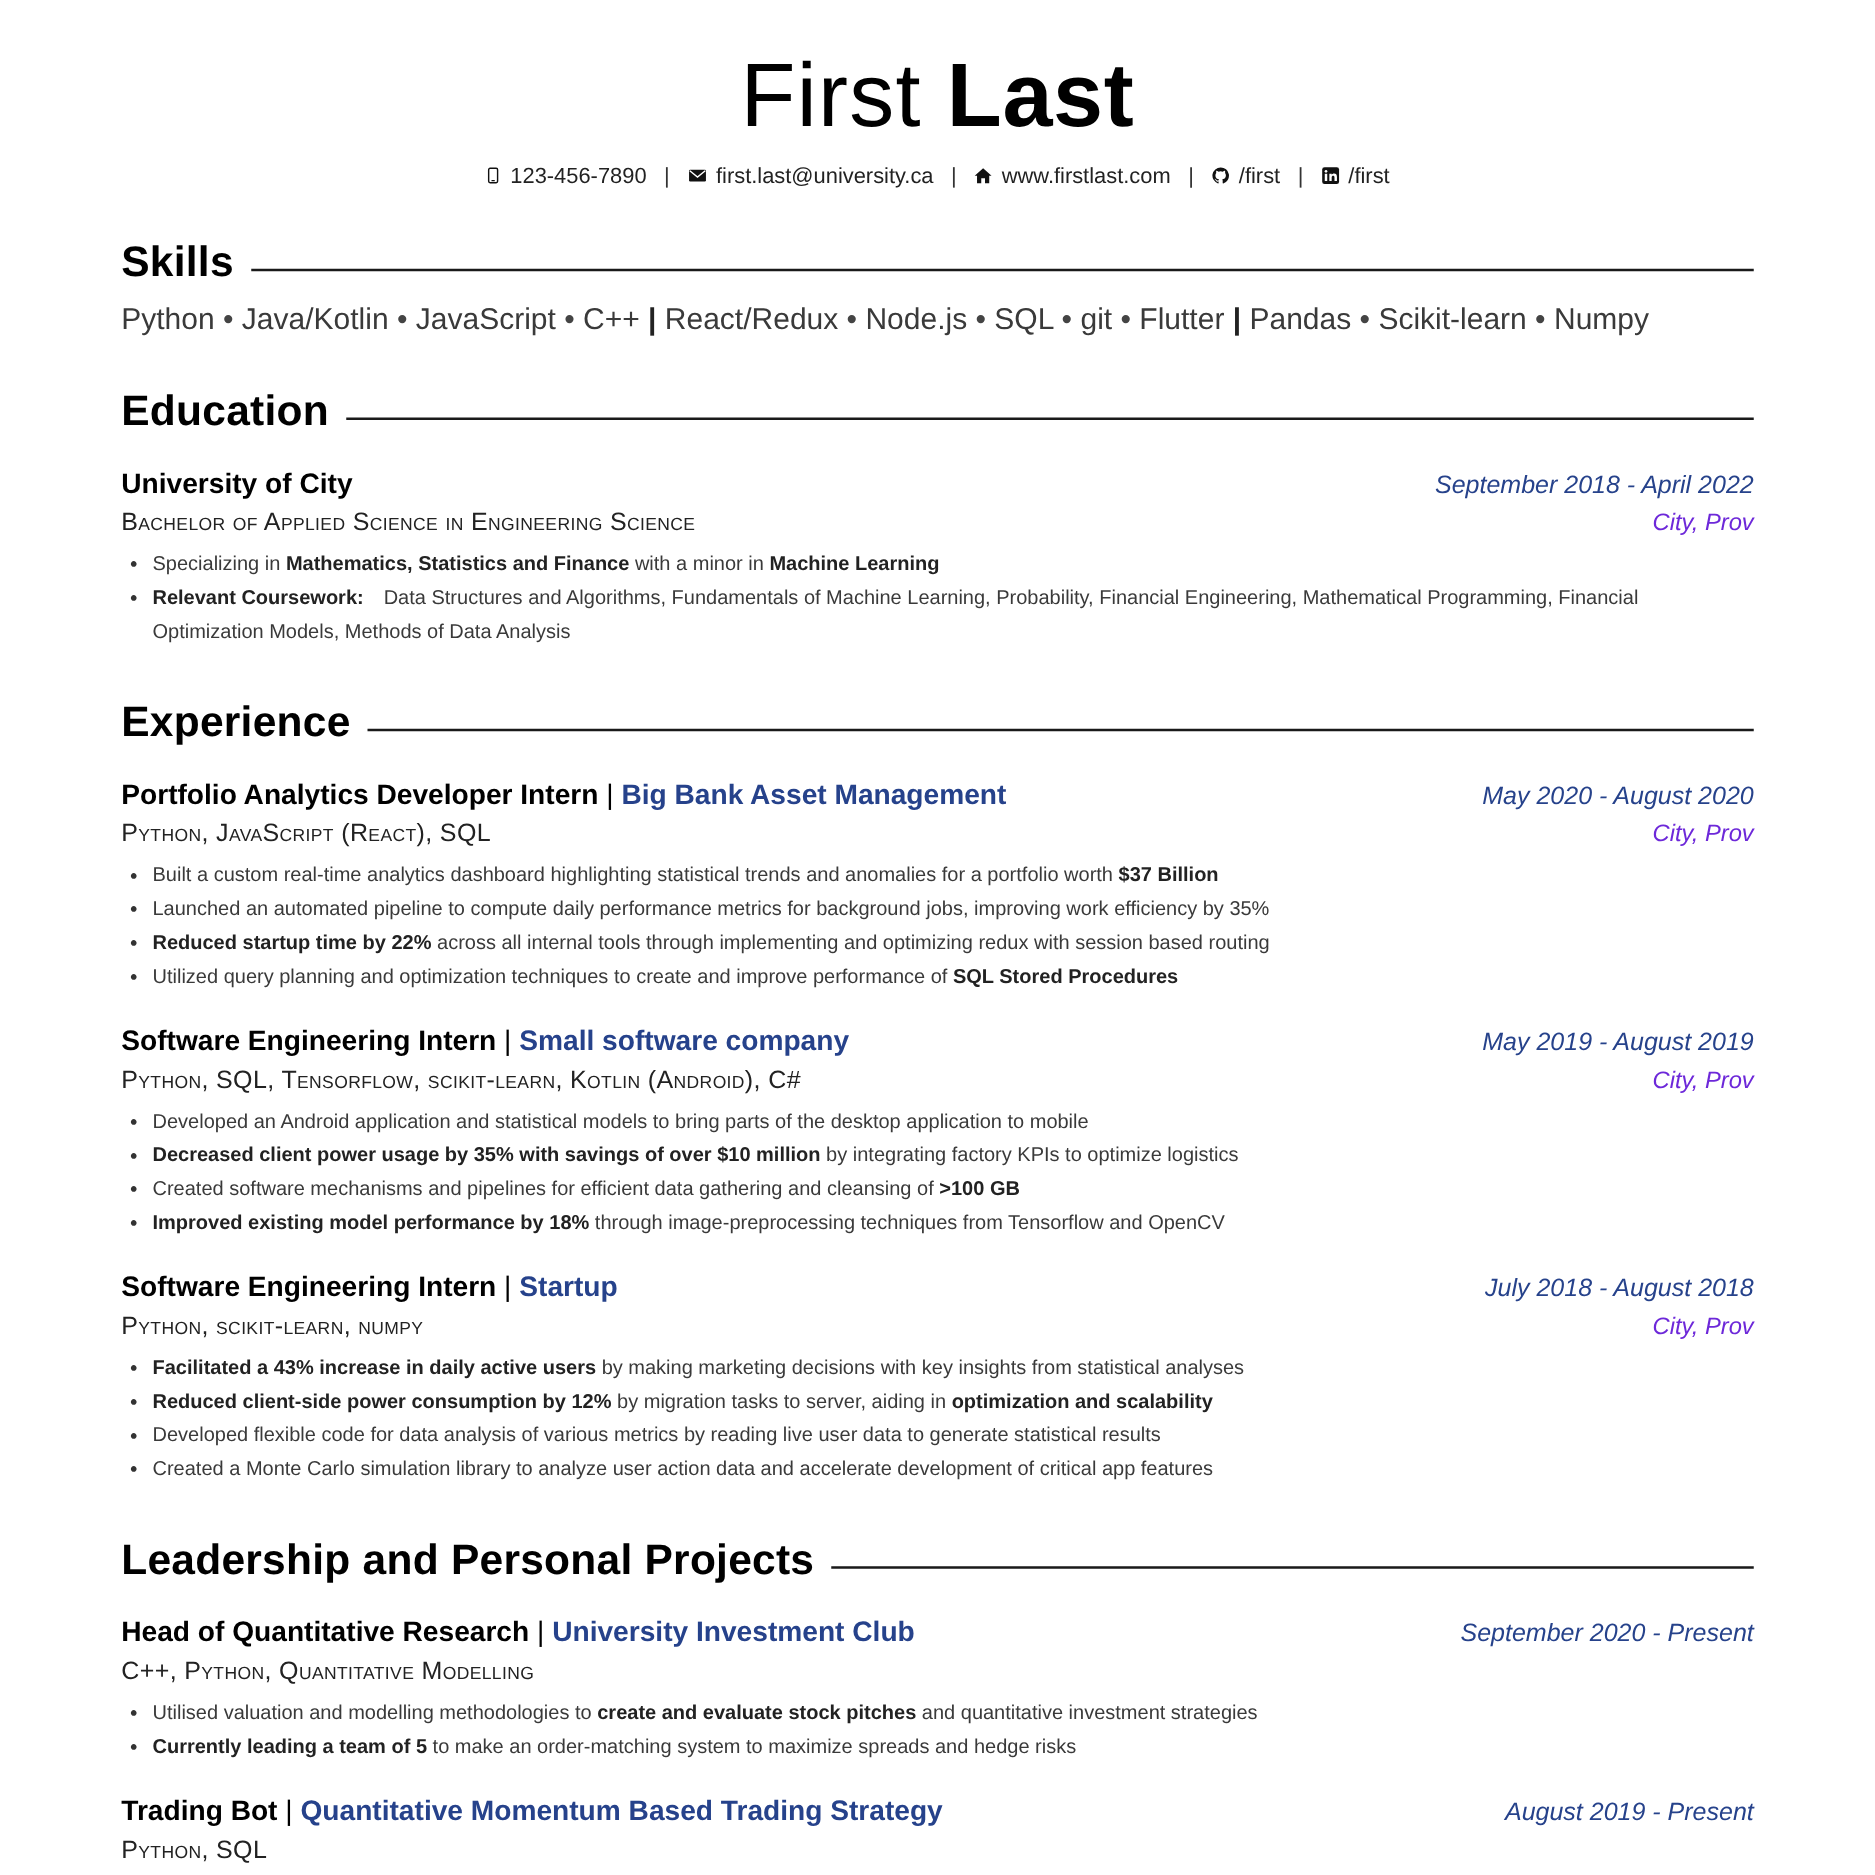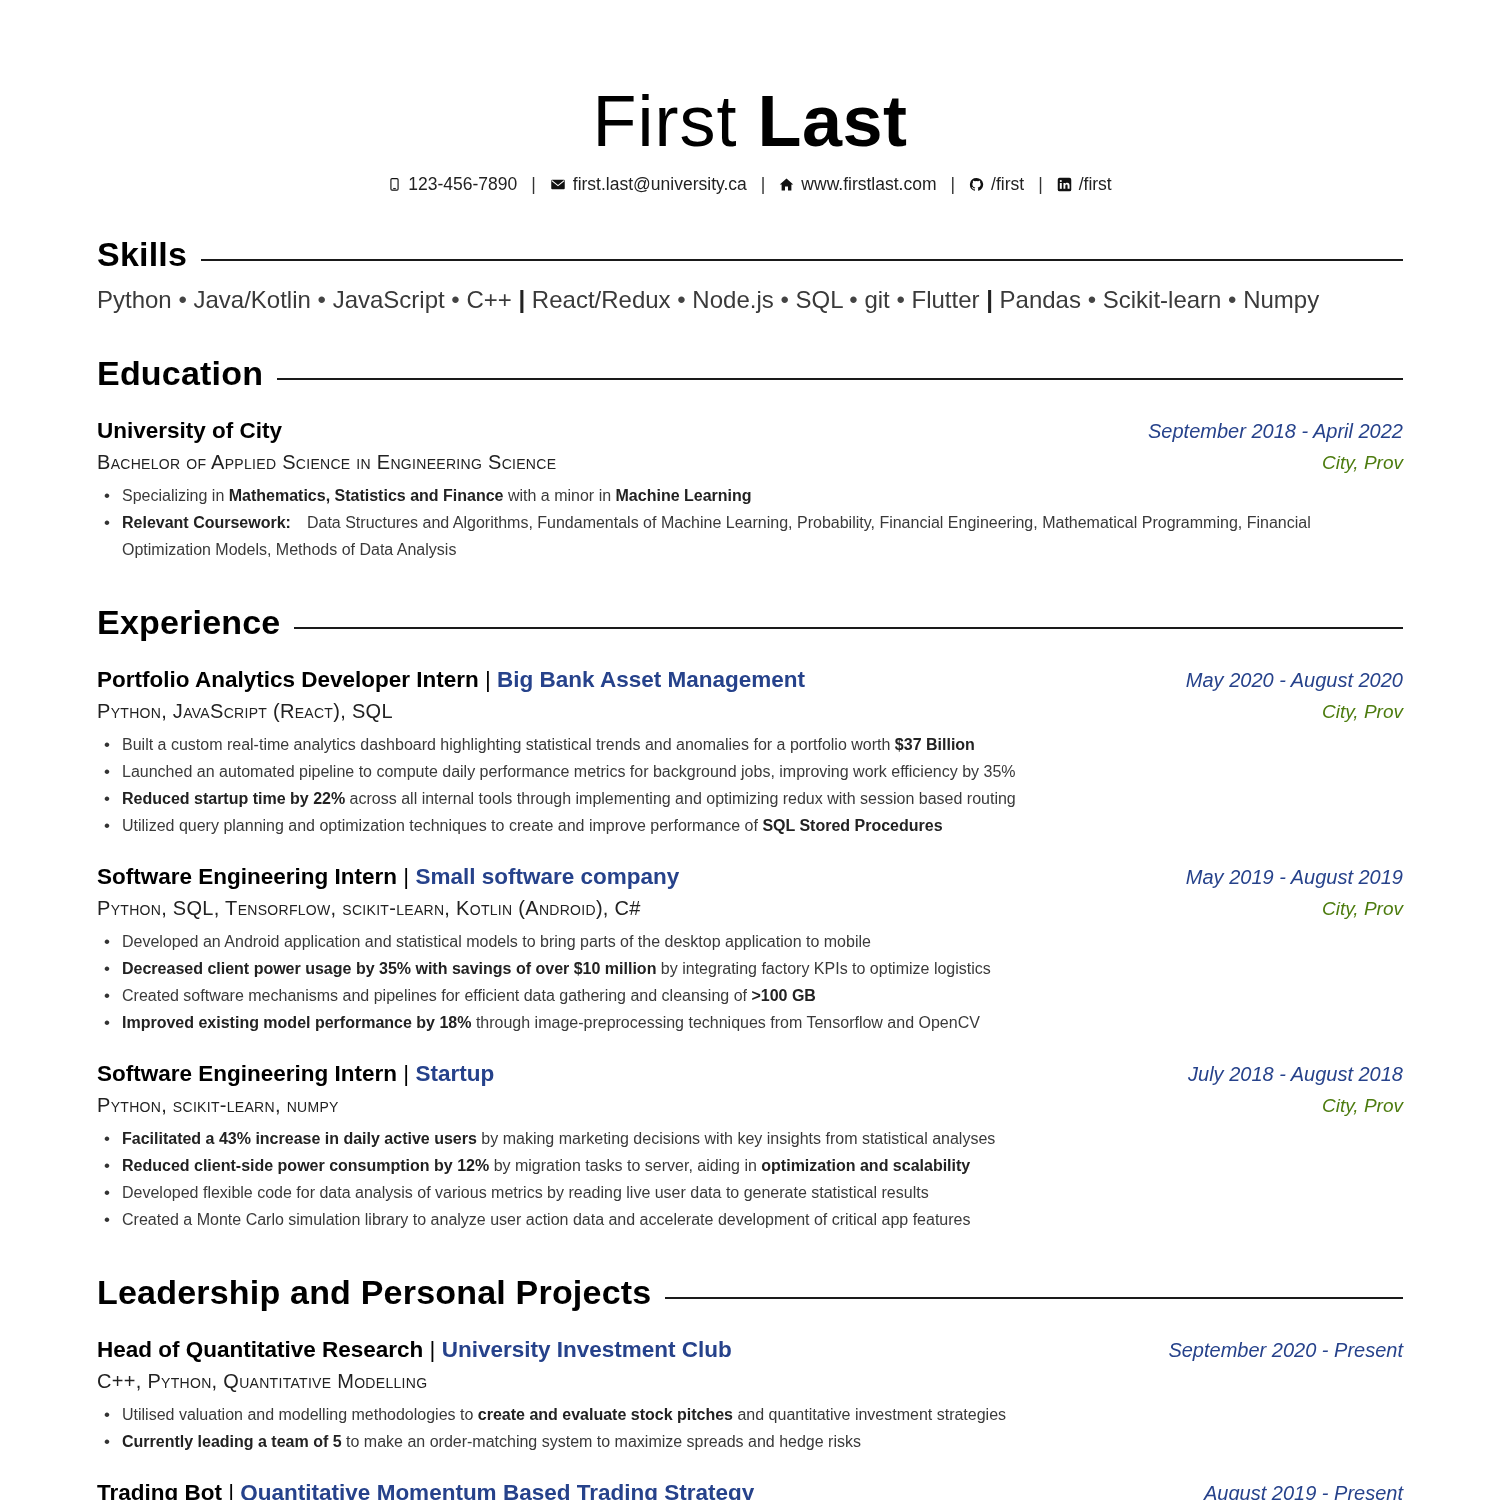--- a/index.html
+++ b/index.html
@@ -5,21 +5,21 @@
   * { margin:0; padding:0; box-sizing:border-box; }
   html,body { background:#ffffff; }
   body {
     width:1500px; height:1500px; overflow:hidden;
     font-family:"Liberation Sans","DejaVu Sans",sans-serif;
     color:#3a3a3a;
   }
   .page { padding:40px 97px 0 97px; }
 
   
-  .header { text-align:center;margin-top:44px; }
+  .header { text-align:center; }
   .person-name { font-size:72px; line-height:1.05; color:#000; font-weight:300; }
   .person-name .first { font-weight:300; letter-spacing:1px; }
   .person-name .last { font-weight:800; letter-spacing:0.5px; }
   .contact { margin-top:14px; font-size:17.5px; color:#222;
              display:flex; justify-content:center; align-items:center; gap:14px; }
   .citem { display:inline-flex; align-items:center; gap:7px; }
   .cicon { display:inline-flex; }
   .cicon svg { display:block; }
   .csep { color:#333; }
 
@@ -36,21 +36,21 @@
 
   
   .entry { margin-top:25px; }
   .erow { display:flex; justify-content:space-between; align-items:baseline; }
   .erow2 { margin-top:7px; }
   .etitle { font-size:22.5px; font-weight:700; color:#000; }
   .esep { font-size:22.5px; font-weight:400; color:#000; }
   .eorg { font-size:22.5px; font-weight:700; color:var(--accent,#26428b); }
   .edate { font-size:20px; font-style:italic; color:var(--accent,#26428b); font-weight:400; white-space:nowrap; }
   .etech { font-variant:small-caps; font-size:20px; color:#222; letter-spacing:0.3px; }
-  .eloc { font-size:19px; font-style:italic; color:#4d7c0f; }
+  .eloc { font-size:19px; font-style:italic; color:#6d28d9; }
   .bullets { margin-top:8px; list-style:none; }
   .bullets li { position:relative; padding-left:25px; font-size:16px; line-height:27px;
                 color:#3a3a3a; white-space:pre-wrap; }
   .bullets li::before { content:"•"; position:absolute; left:7px; top:0; font-size:17px; color:#333; }
   .bullets strong { color:#222; font-weight:700; }
 </style>
 </head>
 <body>
 
 <div class="page">

